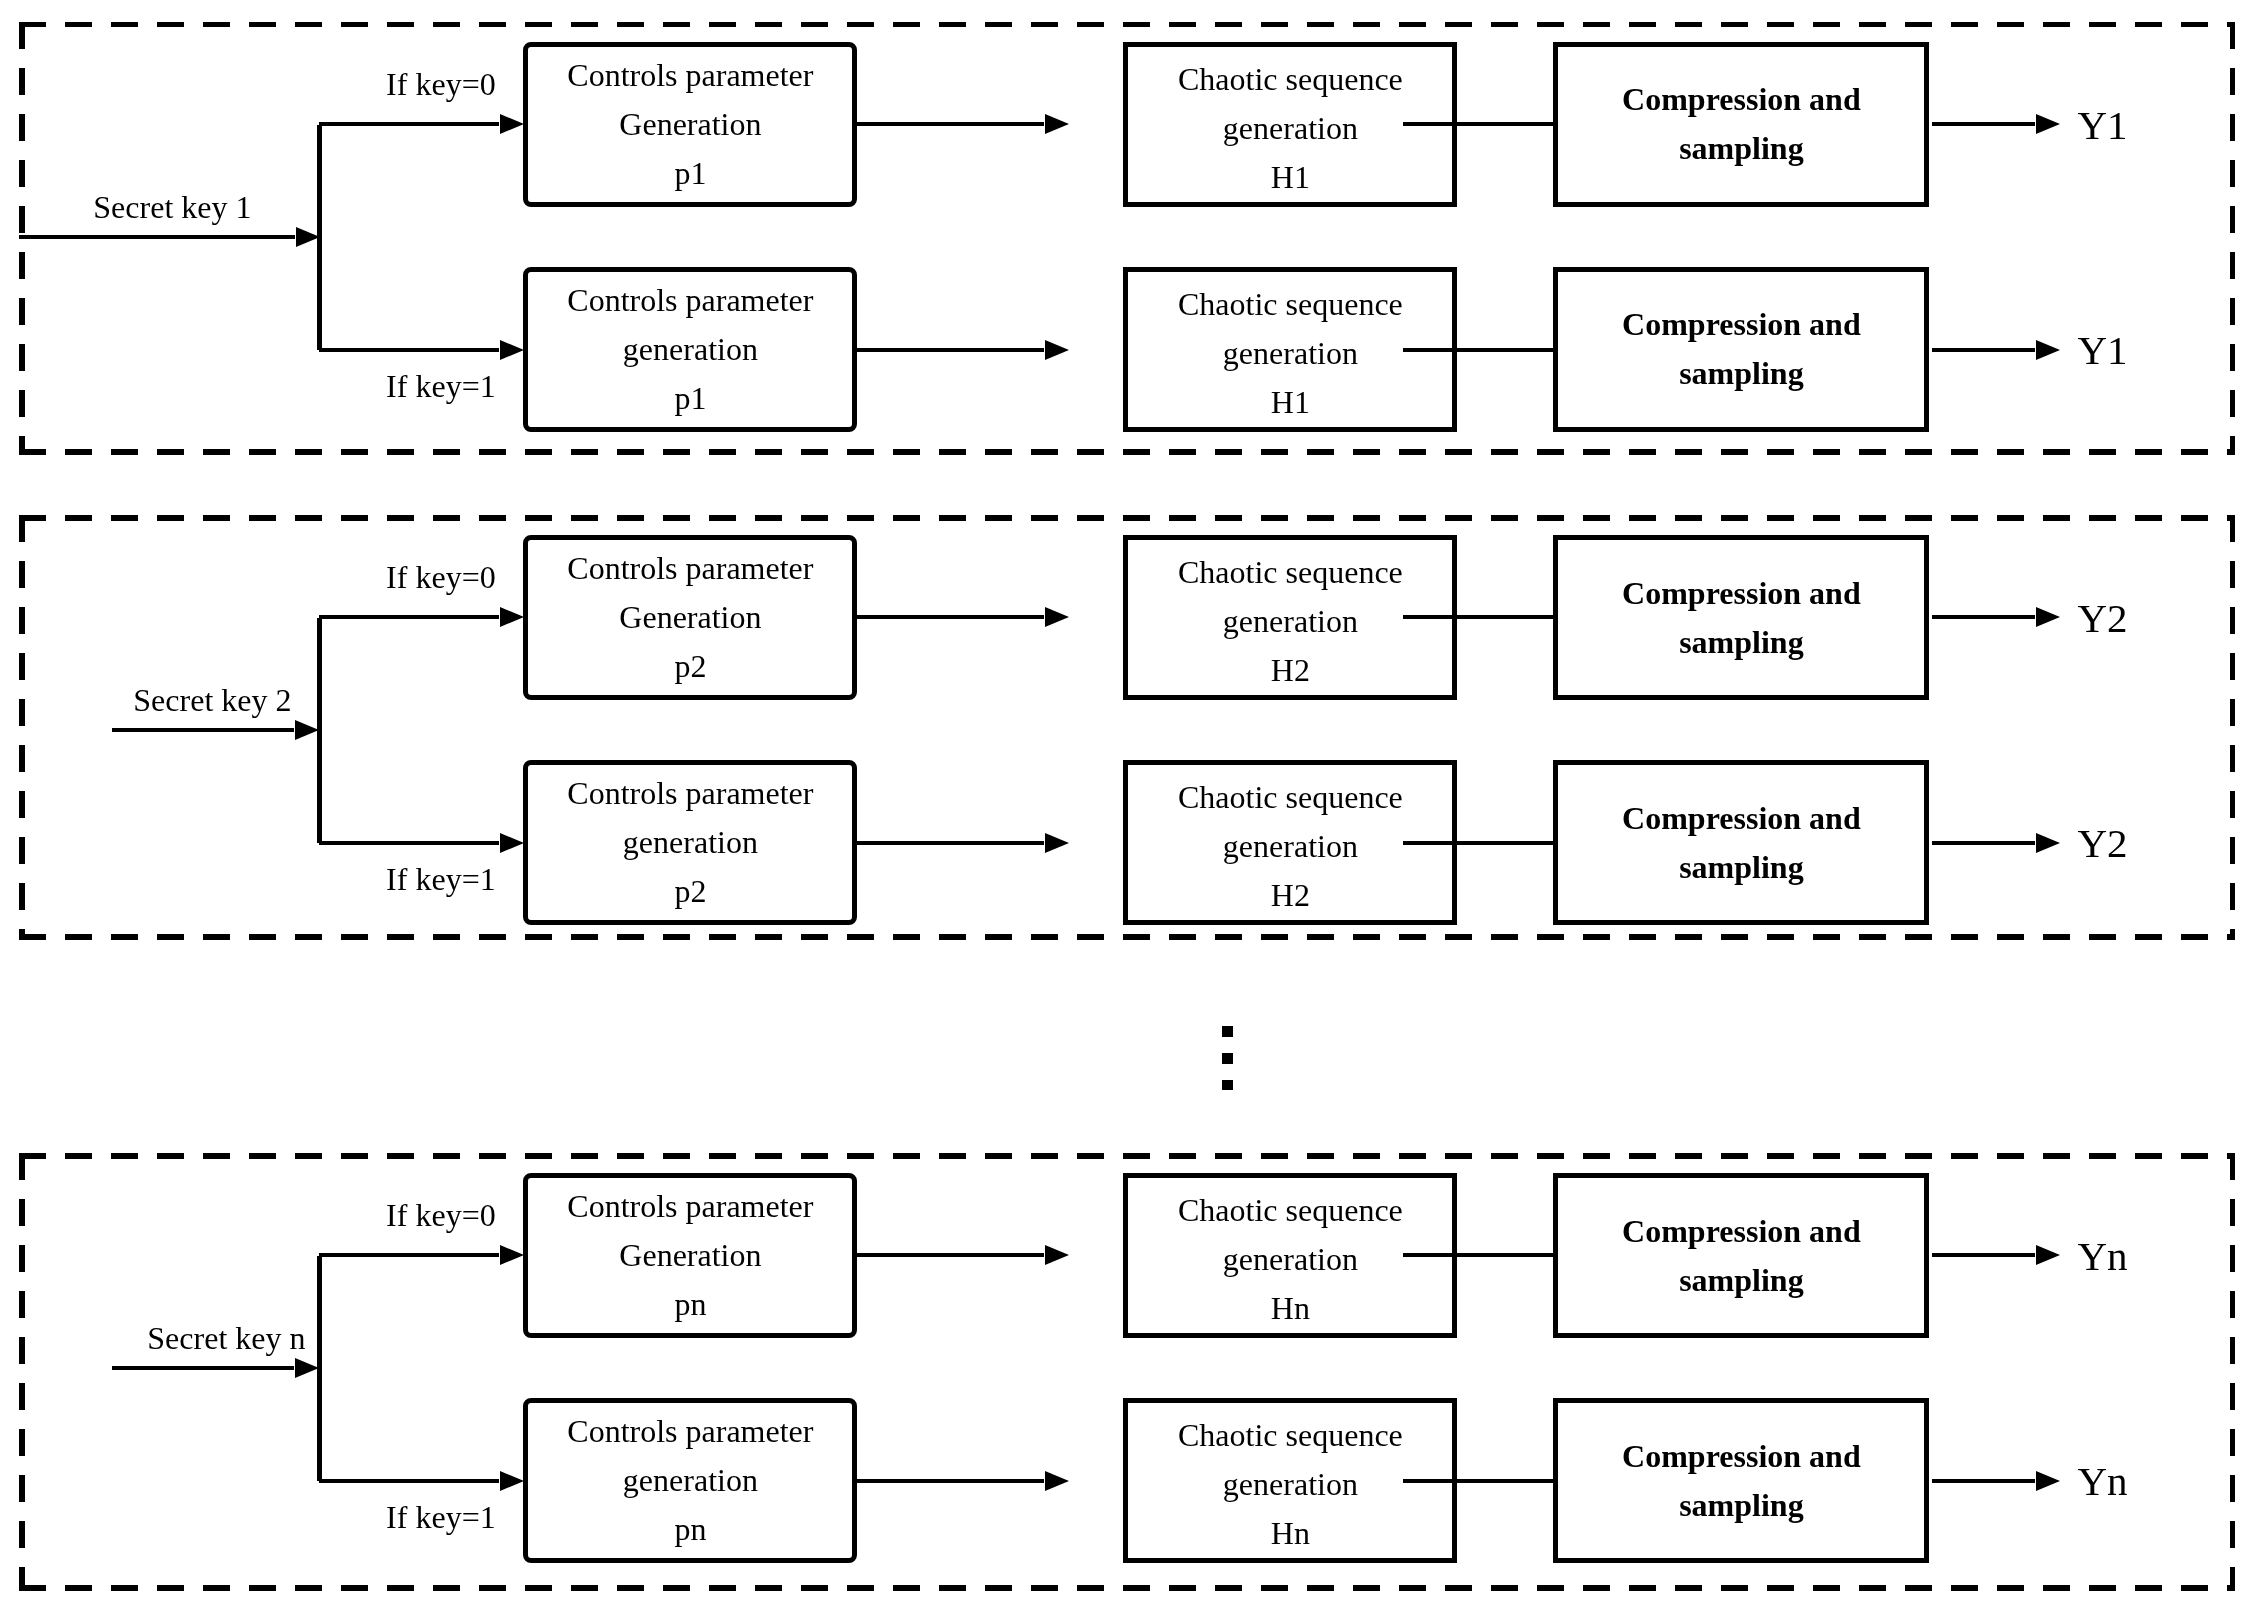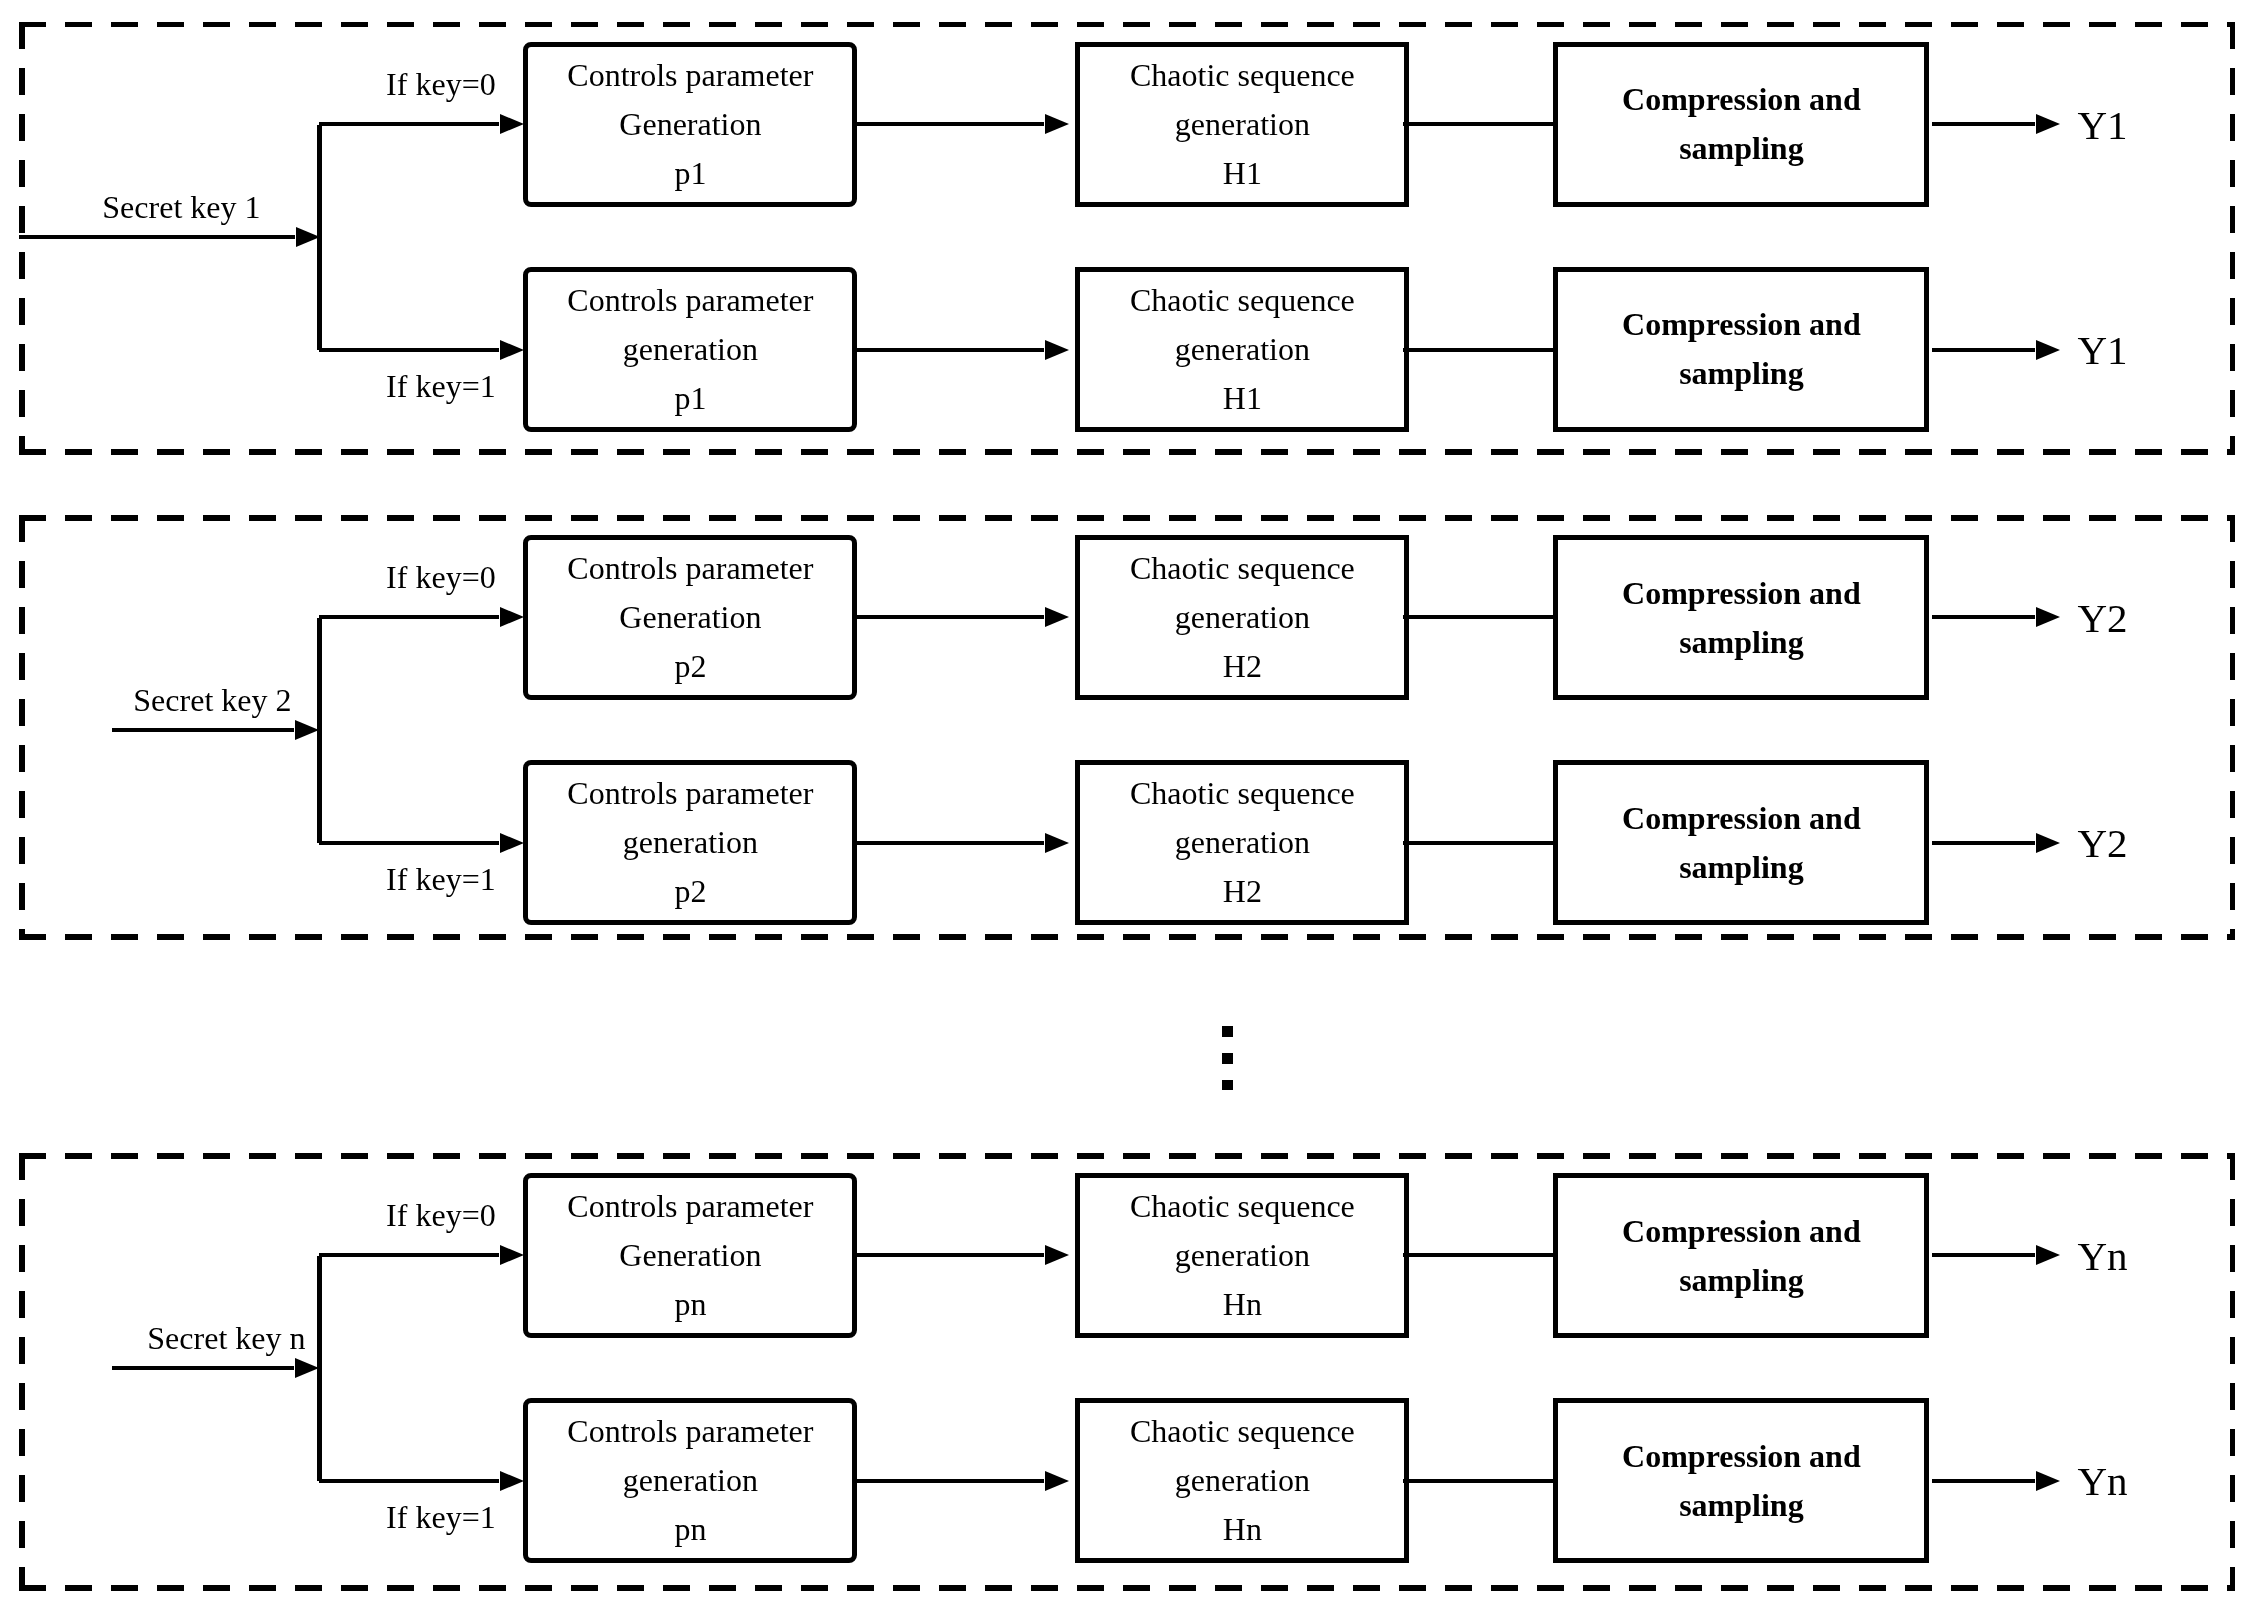--- a/index.html
+++ b/index.html
@@ -31,21 +31,21 @@
   }
   .vline { position:absolute; width:4.3px; background:#000; }
   .label { position:absolute; font-size:32px; height:37px; line-height:37px;
     text-align:center; white-space:nowrap; }
   .out-label { position:absolute; font-size:41px; height:40px; line-height:40px;
     white-space:nowrap; }
   .dots { position:absolute; left:1222px; top:1026px; width:11.5px; }
   .dot { width:10.8px; height:10.8px; background:#000; margin-bottom:16px; }
 
   
-  .b1 { left:504px;border-radius:8px; }  .b2 { left:1056px; } .b3 { left:1534px; width:376px;font-weight:bold; }
+  .b1 { left:504px;border-radius:8px; }  .b2 { left:1104px;justify-content:flex-end; } .b3 { left:1534px; width:376px;font-weight:bold; }
   .r1 { top:20px; }    .r2 { top:245px; }
   .a-r1 { top:100px; } .a-r2 { top:326px; }
   .conn1 { left:838px; width:187px; }
   .conn2 { left:1384px; width:171px; }
   .aout  { left:1913px; width:103px; }
   .ylab  { left:2058px; }
   .ylab-r1 { top:83px; } .ylab-r2 { top:308px; }
   .branch-arrow { left:300px; width:180px; }
   .iflab { left:319px; width:205px; }
 </style>
@@ -53,21 +53,21 @@
 <body>
 
 <div id="canvas">
 
   <div class="group" style="top:21.5px; height:433px;">
     <div class="edge edge-t"></div>
     <div class="edge edge-b"></div>
     <div class="edge edge-l"></div>
     <div class="edge edge-r"></div>
 
-    <div class="label" style="left:12px; width:300px; top:167px;">Secret key 1</div>
+    <div class="label" style="left:3px; width:300px; top:167px;">Secret key 1</div>
     <div class="harrow" style="left:0; top:213px; width:276px;"></div>
     <div class="vline" style="left:298px; top:103px; height:225px;"></div>
 
     <div class="label iflab" style="top:44px;">If key=0</div>
     <div class="harrow branch-arrow a-r1"></div>
     <div class="label iflab" style="top:346px;">If key=1</div>
     <div class="harrow branch-arrow a-r2"></div>
 
     <div class="box b1 r1">
       <span>Controls parameter</span>

